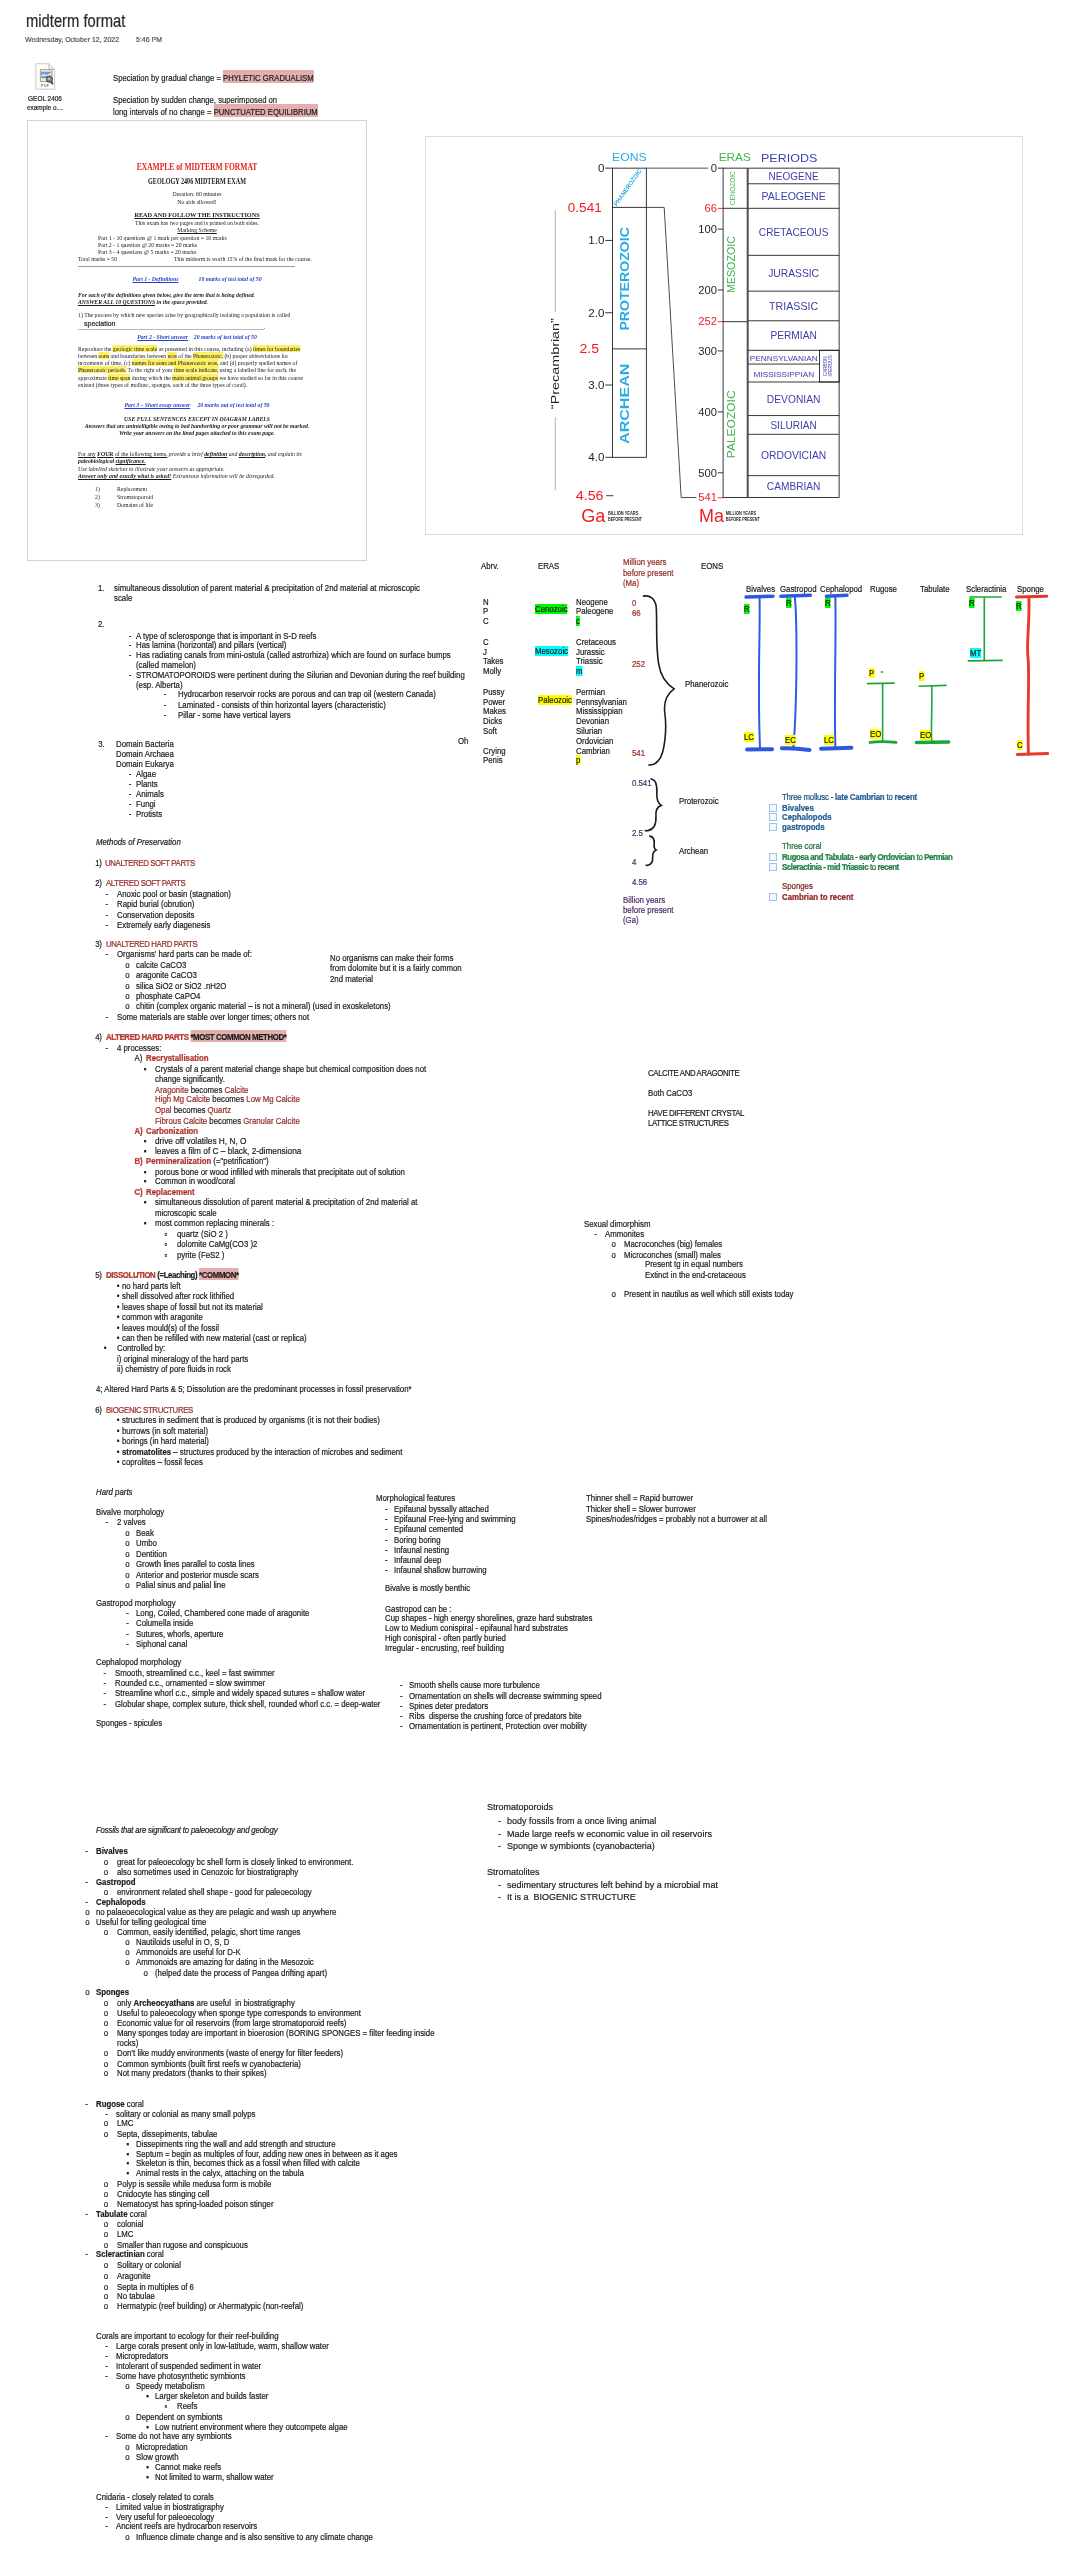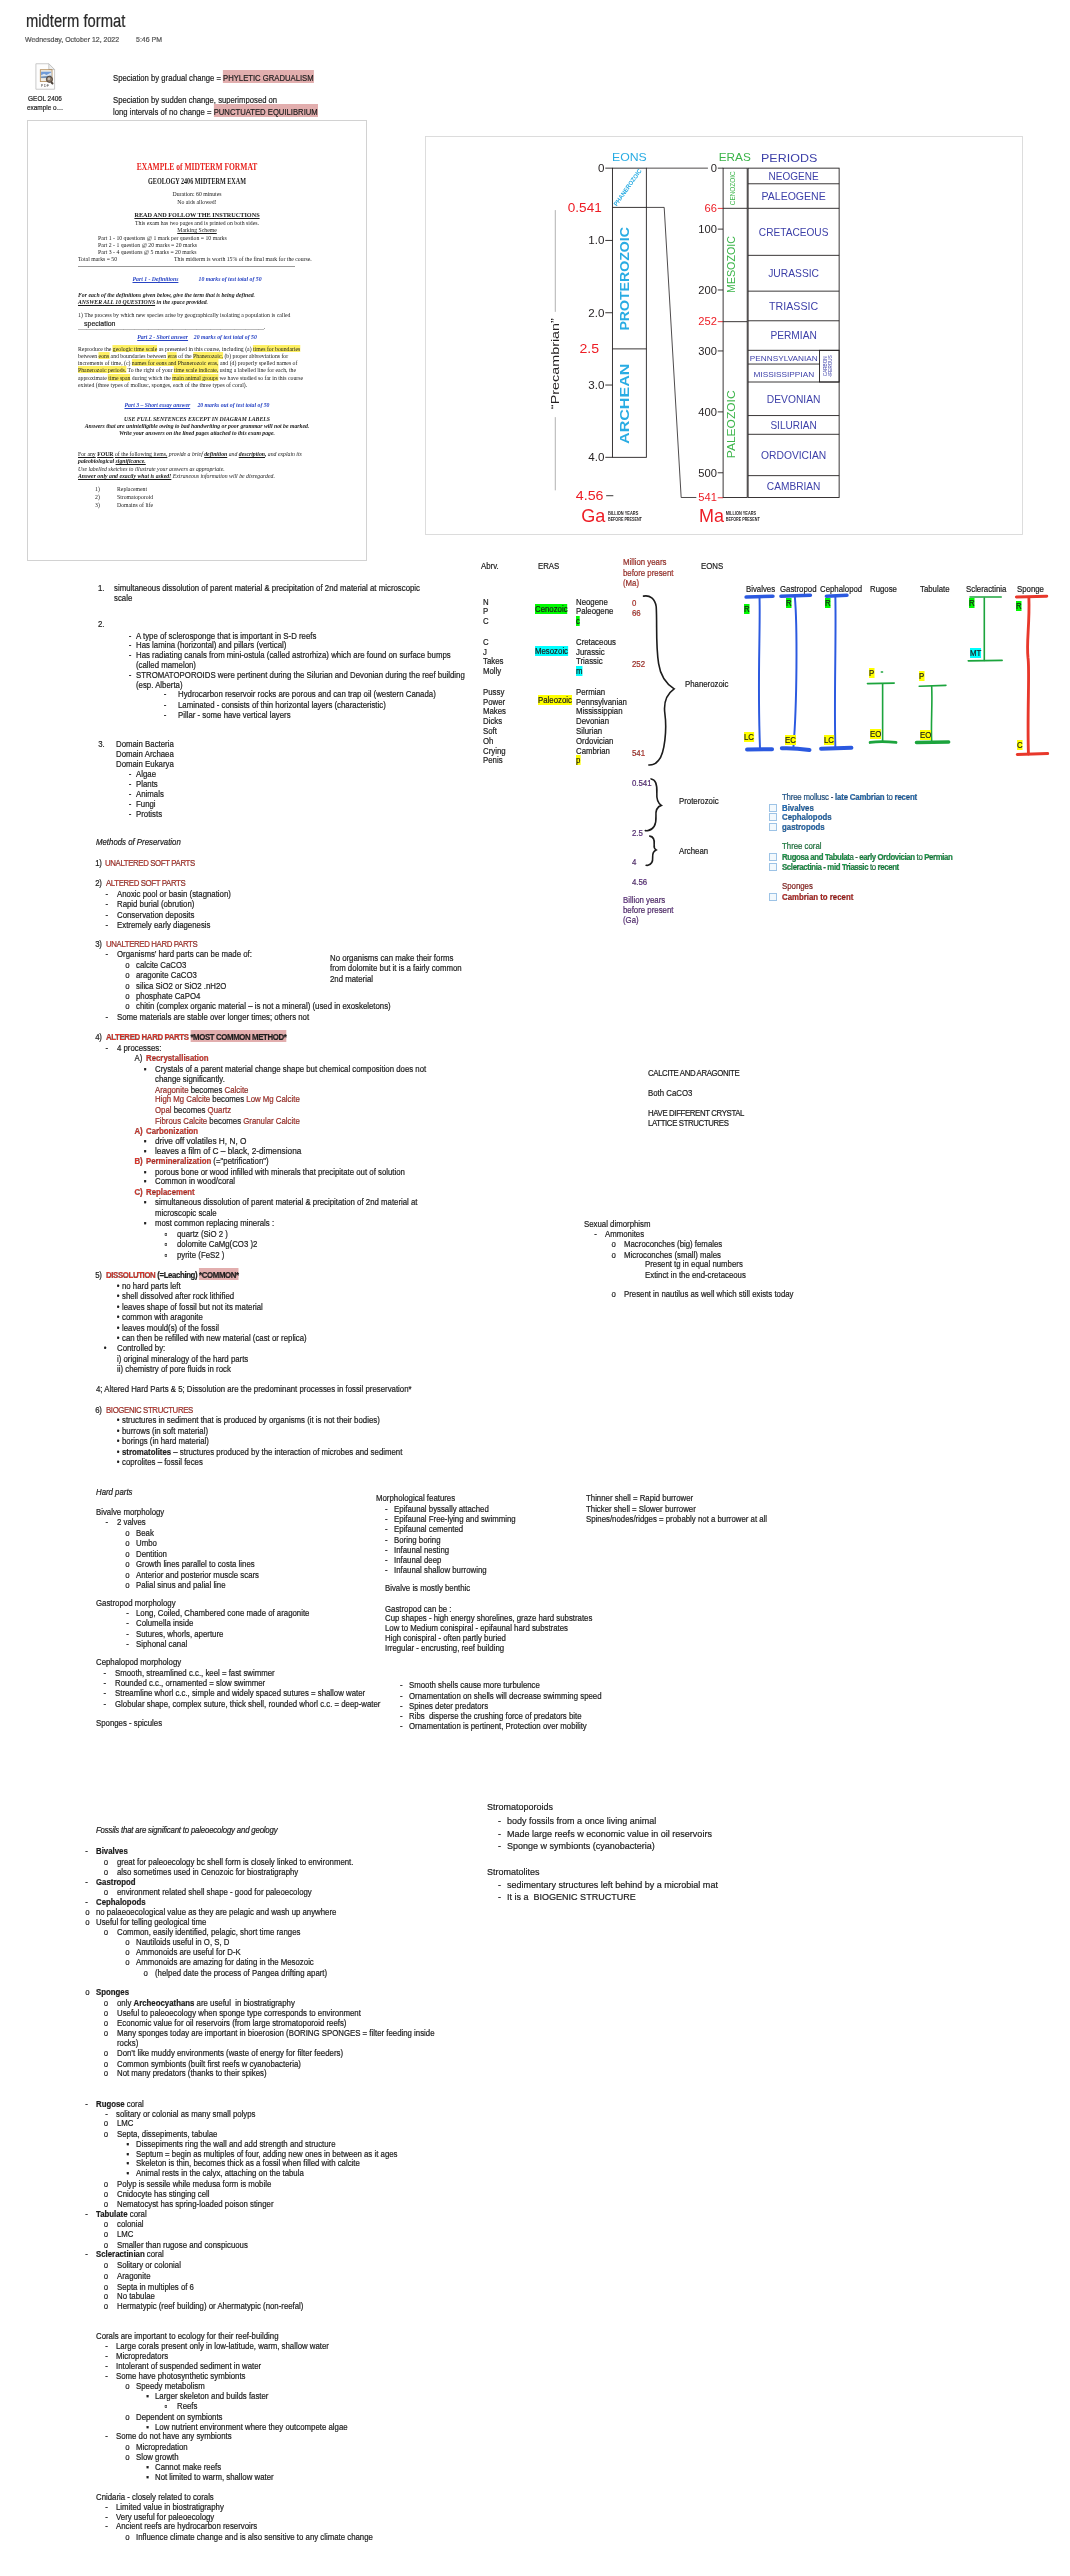--- a/index.html
+++ b/index.html
@@ -191,21 +191,21 @@
 <div class="L" style="left:483px;top:617px;">C</div>
 <div class="L" style="left:483px;top:638px;">C</div>
 <div class="L" style="left:483px;top:648px;">J</div>
 <div class="L" style="left:483px;top:657px;">Takes</div>
 <div class="L" style="left:483px;top:667px;">Molly</div>
 <div class="L" style="left:483px;top:688px;">Pussy</div>
 <div class="L" style="left:483px;top:698px;">Power</div>
 <div class="L" style="left:483px;top:707px;">Makes</div>
 <div class="L" style="left:483px;top:717px;">Dicks</div>
 <div class="L" style="left:483px;top:727px;">Soft</div>
-<div class="L" style="left:483px;top:737px;">Oh</div>
+<div class="L" style="left:458px;top:737px;">Oh</div>
 <div class="L" style="left:483px;top:747px;">Crying</div>
 <div class="L" style="left:483px;top:756px;">Penis</div>
 <div class="L" style="left:535px;top:605px;"><hg>Cenozoic</hg></div>
 <div class="L" style="left:535px;top:647px;"><hc>Mesozoic</hc></div>
 <div class="L" style="left:538px;top:696px;"><hw>Paleozoic</hw></div>
 <div class="L" style="left:576px;top:598px;">Neogene</div>
 <div class="L" style="left:576px;top:607px;">Paleogene</div>
 <div class="L" style="left:576px;top:617px;"><hg>c</hg></div>
 <div class="L" style="left:576px;top:638px;">Cretaceous</div>
 <div class="L" style="left:576px;top:648px;">Jurassic</div>

